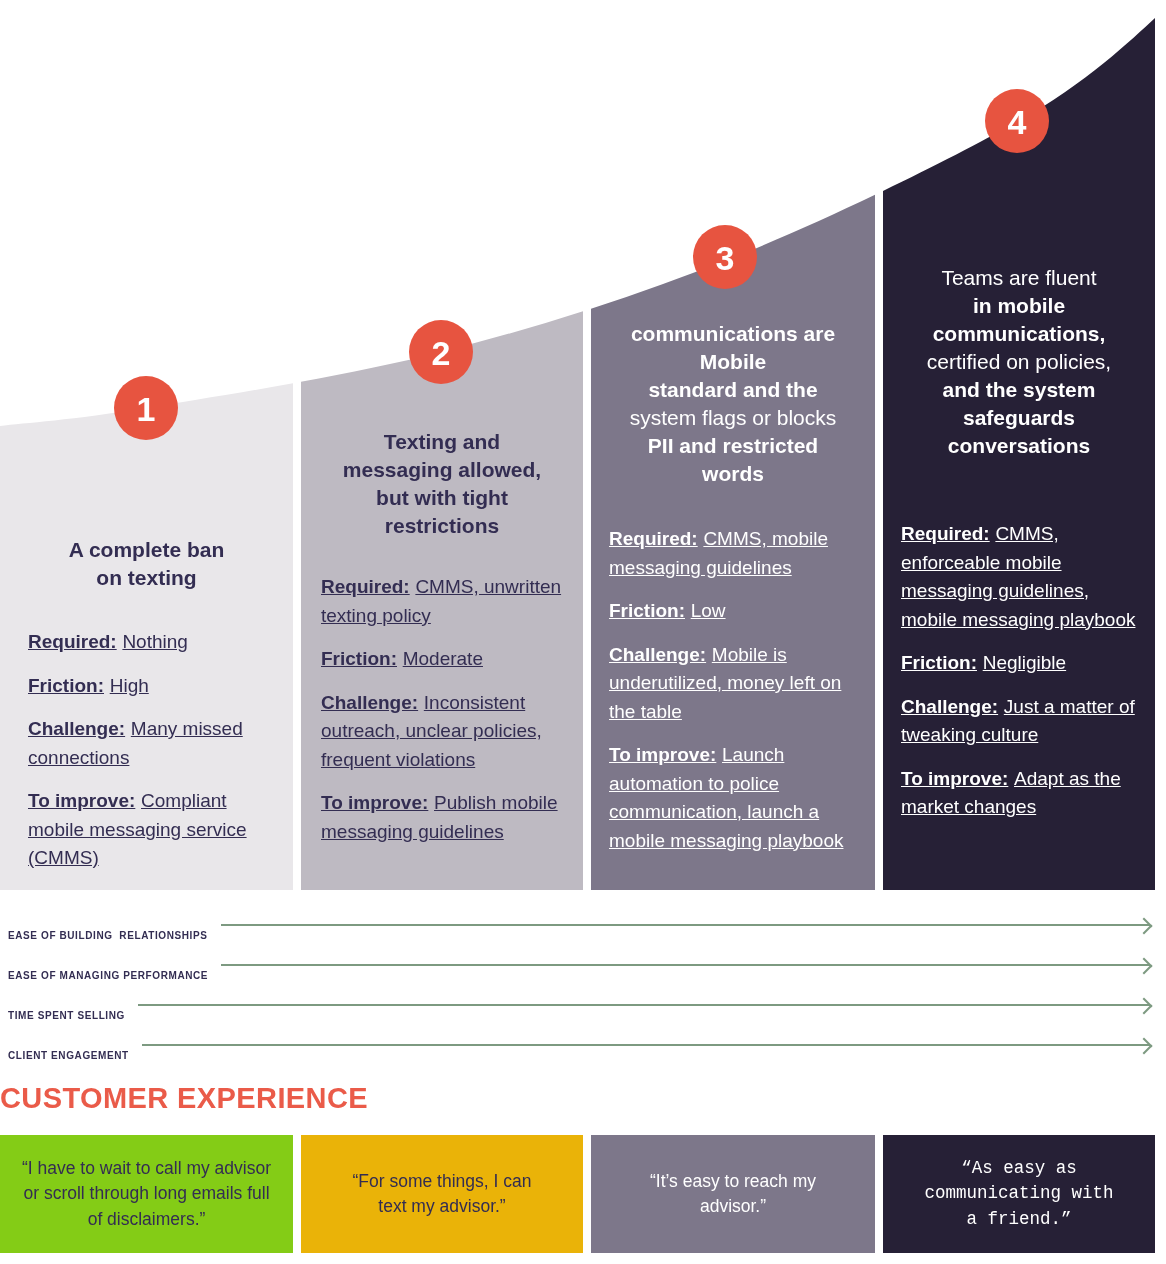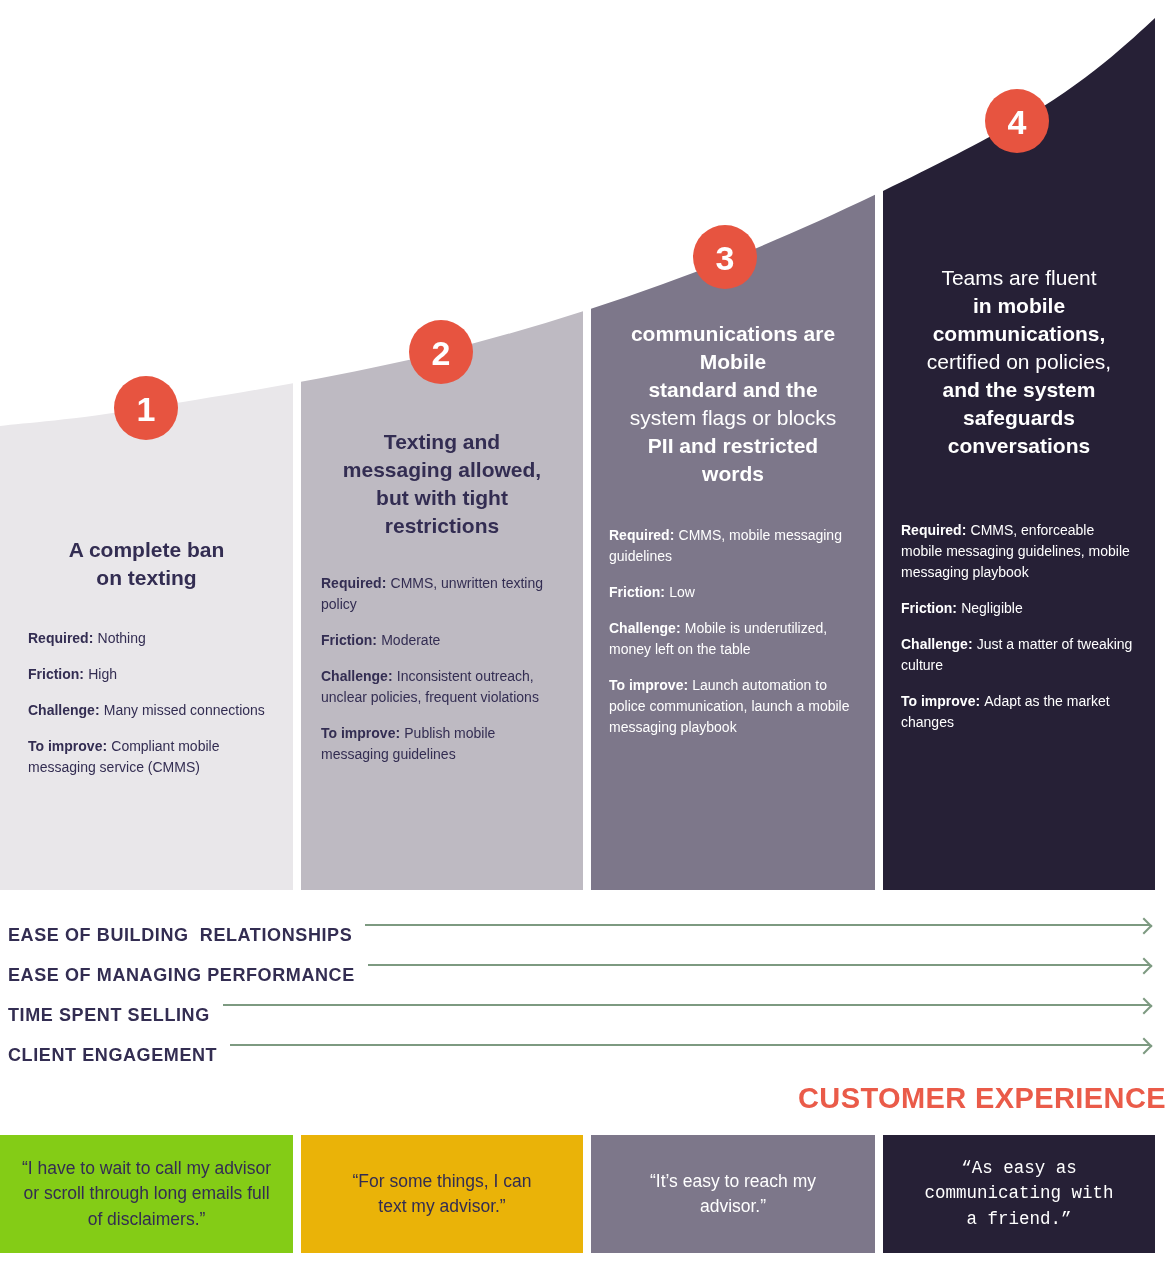--- a/index.html
+++ b/index.html
@@ -20,41 +20,41 @@
   .stage-text.s3 { left: 591px; width: 284px; padding: 320px 18px 0; color: #fff; }
   .stage-text.s4 { left: 883px; width: 272px; padding: 264px 18px 0; color: #fff; }
 
   .stage-title { font-size: 21px; font-weight: 700; line-height: 28px; text-align: center; }
   .stage-title .line.rg { font-weight: 400; }
   .s1 .stage-title { margin-bottom: 36px; }
   .s2 .stage-title { margin-bottom: 33px; }
   .s3 .stage-title { margin-bottom: 37px; }
   .s4 .stage-title { margin-bottom: 60px; }
 
-  .detail { font-size: 14px; line-height: 1.5; margin-bottom: 15px; }
+  .detail { font-size: 19px; line-height: 1.5; margin-bottom: 15px; text-decoration: underline; }
   .detail .lbl { font-weight: 700; margin-right: 0.3em; }
 
   
   .metrics { margin: 24px 11px 0 8px; }
   .metric-row { display: flex; align-items: center; height: 22px; margin-bottom: 18px; }
   .metric-label {
-    font-size: 18px; font-weight: 700; letter-spacing: 0.6px;
+    font-size: 10px; font-weight: 700; letter-spacing: 0.6px;
     color: #332D52; white-space: pre; flex: 0 0 auto; margin-top: 20px;
   }
   .arrow-line { flex: 1 1 auto; height: 2px; background: #7D9A81; position: relative; margin-left: 13px; margin-right: 5px; }
   .arrow-line::after {
     content: ""; position: absolute; right: 0; top: -4.5px;
     width: 10px; height: 10px;
     border-top: 2.5px solid #7D9A81; border-right: 2.5px solid #7D9A81;
     transform: rotate(45deg);
   }
 
   
   .ce-heading {
-    margin-top: 26px; text-align: right;
+    margin-top: 26px; text-align: left;
     font-size: 29px; font-weight: 700; letter-spacing: 0.4px;
     color: #EA5B49;
   }
 
   .quotes { position: relative; height: 118px; margin-top: 20px; }
   .quote {
     position: absolute; top: 0; height: 118px;
     display: flex; align-items: center; justify-content: center;
     text-align: center; font-size: 17.5px; line-height: 1.45;
   }

